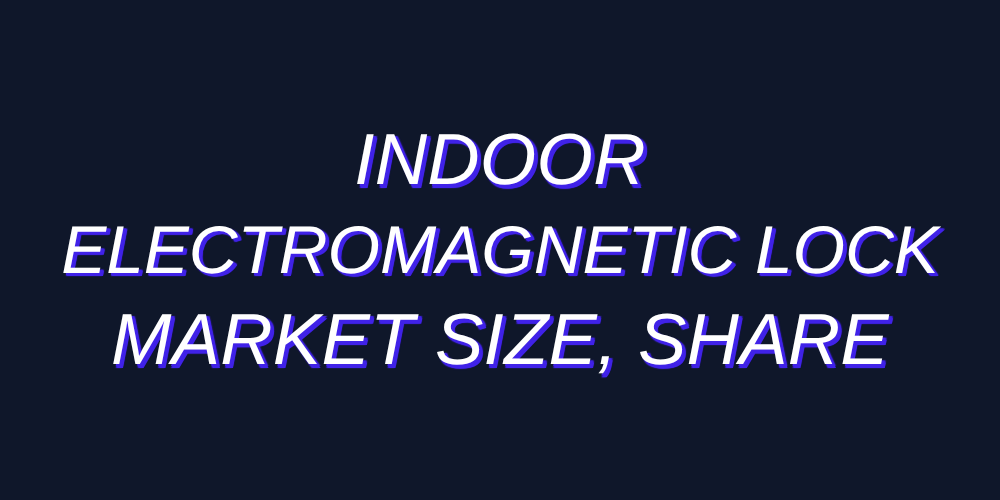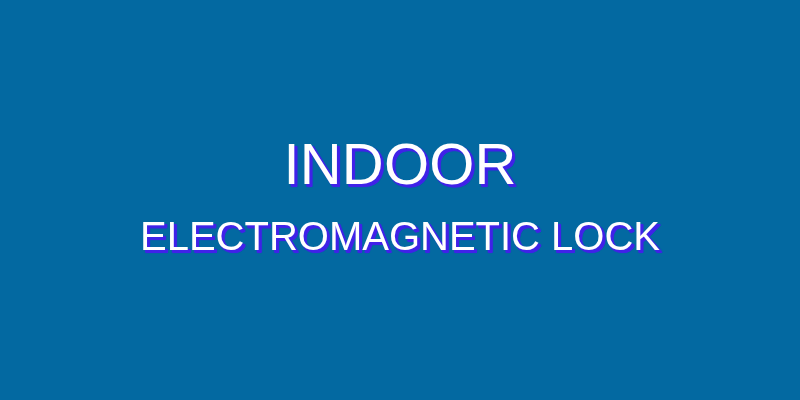--- a/index.html
+++ b/index.html
@@ -45,32 +45,33 @@
     text-transform: uppercase;
     text-shadow:
        2px  2px 0 #4022e8,
        3px  3px 0 #4022e8,
        2px  3px 1px rgba(64, 34, 232, 0.85),
        3px  2px 1px rgba(64, 34, 232, 0.55);
   }
 
   
   .title-line.line-1 { font-size: 58px; }
-  .title-line.line-2 { font-size: 40px; letter-spacing: 0px; }
+  .title-line.line-2 { font-size: 54px; letter-spacing: 0px; }
   .title-line.line-3 { font-size: 58px; letter-spacing: 0.2px; }
   .title-line.line-4 { font-size: 58px; letter-spacing: 0.2px; }
 </style>
 </head>
 <body style="background: rgb(42, 34, 32);">
 
-<div id="title-card" style="background: #0369a1;">
+<div id="title-card" style="background: #0f172a; font-style: italic;">
 
   <h1 id="title-block">
 
     <span class="title-line line-1" style="color: rgb(255, 255, 255); text-shadow: rgb(64, 34, 232) 2px 2px 0px, rgb(64, 34, 232) 3px 3px 0px, rgb(64, 34, 232) 2px 3px 1px, rgb(64, 34, 232) 3px 2px 1px;">INDOOR</span>
 
     <span class="title-line line-2" style="color: rgb(255, 255, 255); text-shadow: rgb(64, 34, 232) 2px 2px 0px, rgb(64, 34, 232) 3px 3px 0px, rgb(64, 34, 232) 2px 3px 1px, rgb(64, 34, 232) 3px 2px 1px;">ELECTROMAGNETIC LOCK</span>
 
+    <span class="title-line line-3" style="color: rgb(255, 255, 255); text-shadow: rgb(64, 34, 232) 2px 2px 0px, rgb(64, 34, 232) 3px 3px 0px, rgb(64, 34, 232) 2px 3px 1px, rgb(64, 34, 232) 3px 2px 1px;">MARKET SIZE, SHARE</span>
 
 
   </h1>
 
 </div>
 
 </body></html>

